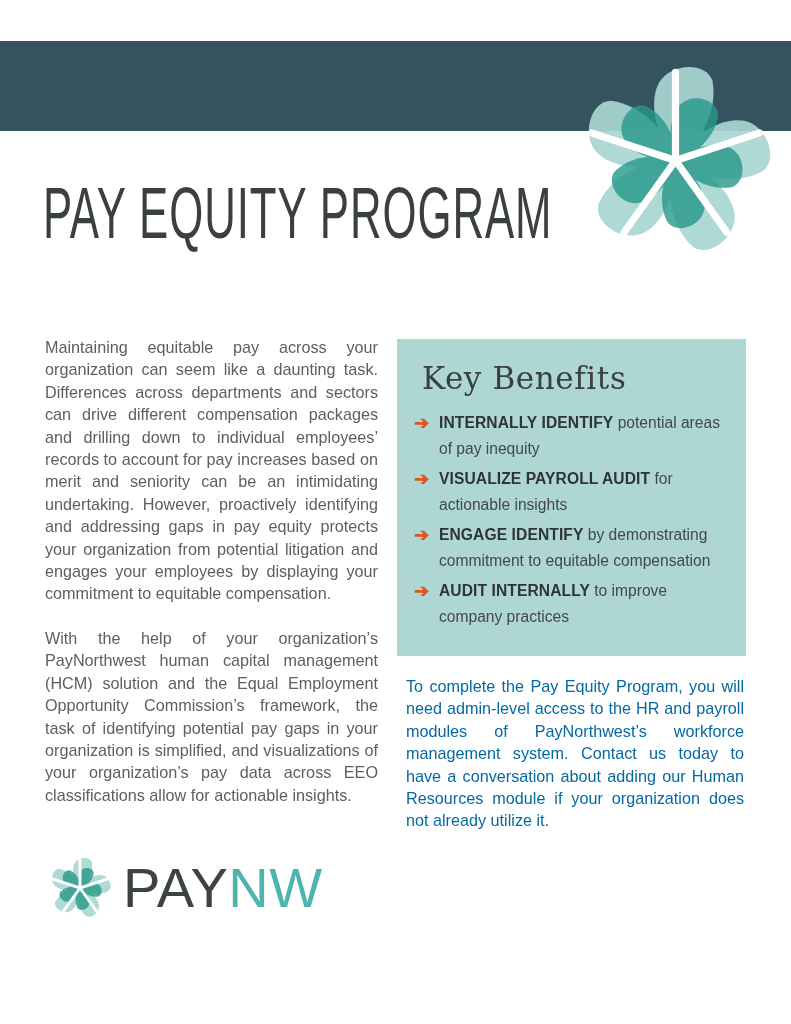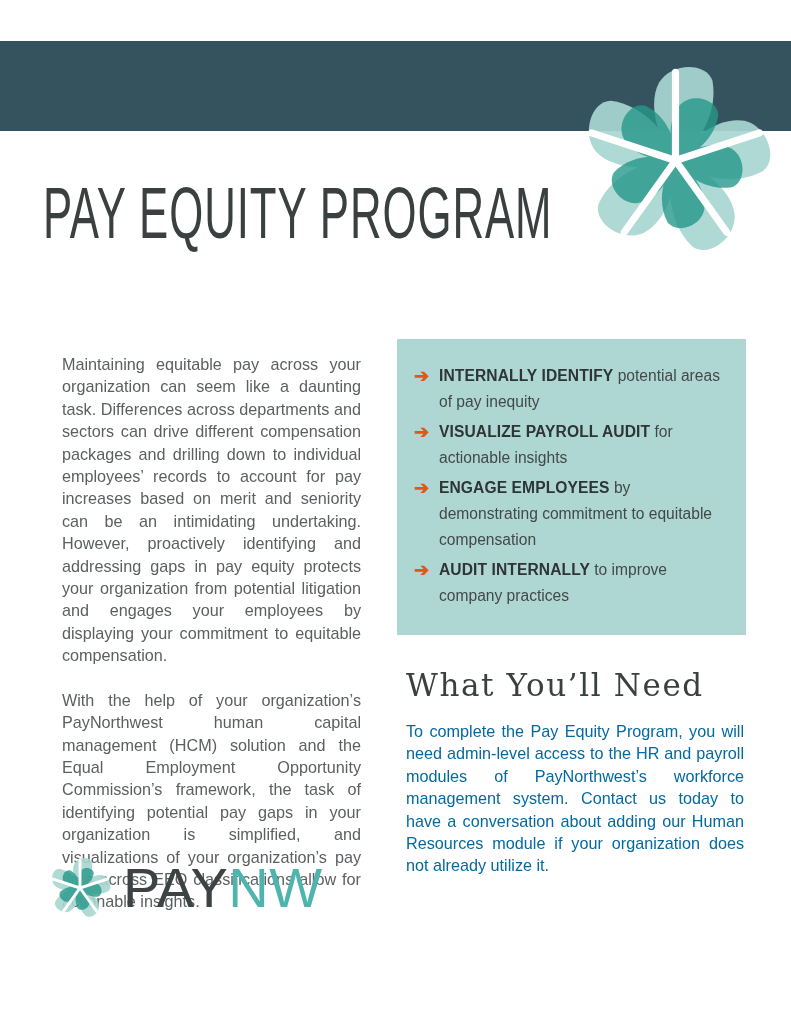--- a/index.html
+++ b/index.html
@@ -65,21 +65,21 @@
     top: 336px;
     width: 333px;
   }
   .body-text {
     font-family: "Liberation Sans", sans-serif;
     font-size: 16.2px;
     line-height: 22.4px;
     color: #5b5f60;
     text-align: justify;
     text-justify: inter-word;
-    margin: 17px;
+    margin: 0;
     -webkit-hyphens: auto;
     hyphens: auto;
   }
   .body-text + .body-text { margin-top: 22px; }
 
   
   .paynw-logo {
     position: absolute;
     left: 47px;
     top: 852px;
@@ -284,34 +284,34 @@
           </g>
         </g>
       </svg>
     </span>
     <span class="paynw-word"><span class="pay">PAY</span><span class="nw">NW</span></span>
   </div>
 
   <div class="right-col">
 
     <div class="benefits-box">
+      <h2 class="benefits-title">Key Benefits</h2>
       <ul class="benefit-list">
         <li class="benefit-item">
           <span class="benefit-arrow">➔</span><span class="benefit-lead">INTERNALLY IDENTIFY</span><span> potential areas of pay inequity</span>
         </li>
         <li class="benefit-item">
           <span class="benefit-arrow">➔</span><span class="benefit-lead">VISUALIZE PAYROLL AUDIT</span><span> for actionable insights</span>
         </li>
         <li class="benefit-item">
-          <span class="benefit-arrow">➔</span><span class="benefit-lead">ENGAGE EMPLOYEES</span><span> by demonstrating commitment to equitable compensation</span>
+          <span class="benefit-arrow">➔</span><span class="benefit-lead">ENGAGE IDENTIFY</span><span> by demonstrating commitment to equitable compensation</span>
         </li>
         <li class="benefit-item">
           <span class="benefit-arrow">➔</span><span class="benefit-lead">AUDIT INTERNALLY</span><span> to improve company practices</span>
         </li>
       </ul>
     </div>
 
-    <h2 class="need-title">What You’ll Need</h2>
     <p class="need-text">To complete the Pay Equity Program, you will need admin-level access to the HR and payroll modules of PayNorthwest’s workforce management system. Contact us today to have a conversation about adding our Human Resources module if your organization does not already utilize it.</p>
 
   </div>
 
 </div>
 
 </body></html>

